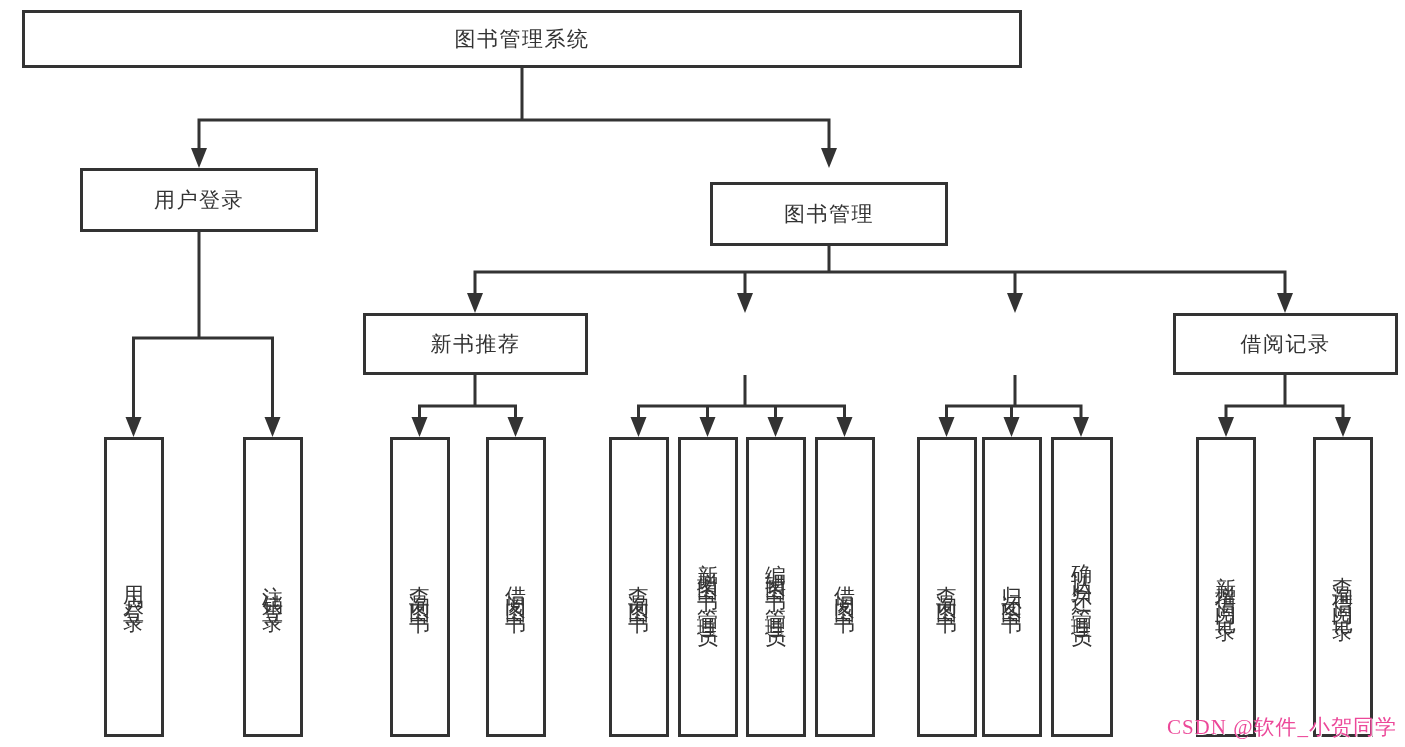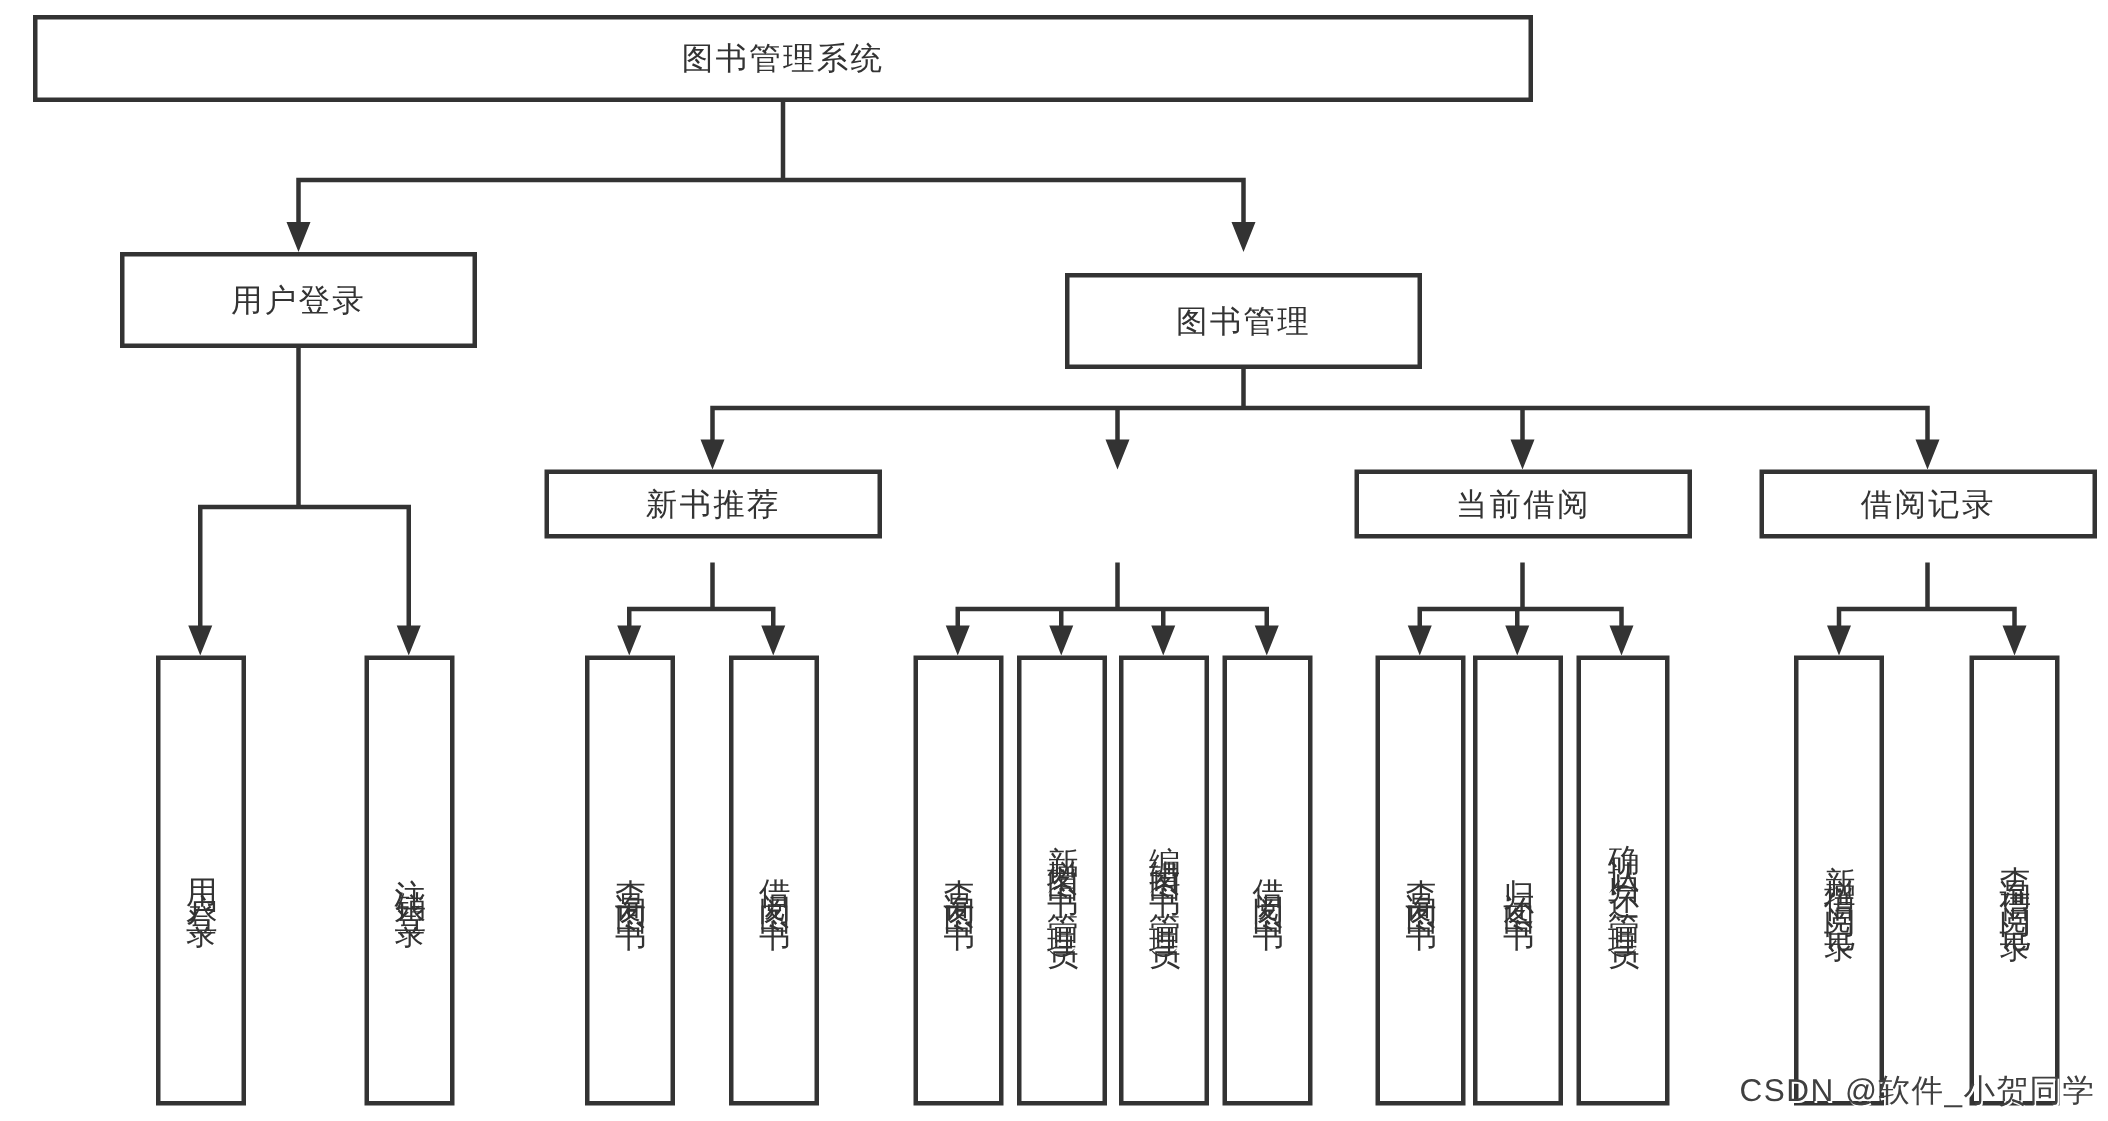--- a/index.html
+++ b/index.html
@@ -26,21 +26,21 @@
     align-items: center;
     justify-content: center;
     color: #333333;
     font-size: 21px;
     letter-spacing: 1.5px;
     white-space: nowrap;
   }
   .root-node  { left: 22px;   top: 10px;  width: 1000px; height: 58px; }
   .l2-a       { left: 80px;   top: 168px; width: 238px;  height: 64px; }
   .l2-b       { left: 710px;  top: 182px; width: 238px;  height: 64px; }
-  .l3         { top: 313px; width: 225px; height: 46px; }
+  .l3         { top: 313px; width: 225px; height: 62px; }
   .l3-1 { left: 363px; }
   .l3-2 { left: 633px; }
   .l3-3 { left: 903px; }
   .l3-4 { left: 1173px; }
   .vnode {
     position: absolute;
     top: 437px;
     width: 60px;
     height: 300px;
     box-sizing: border-box;
@@ -70,24 +70,25 @@
   .v9  { left: 917px; }
   .v10 { left: 982px; }
   .v11 { left: 1051px; width: 62px; }
   .v12 { left: 1196px; }
   .v13 { left: 1313px; }
   .watermark {
     position: absolute;
     right: 8px;
     bottom: 6px;
     font-size: 21px;
-    color: #404040;
+    color: #ec4899;
     letter-spacing: 1px;
     text-shadow: 1px 1px 0 #ffffff;
     white-space: nowrap;
+    font-family: Liberation Serif, serif;
   }
 </style>
 </head>
 <body>
 
 <div class="stage">
 
   <svg class="connector-layer" viewBox="0 0 1405 747" xmlns="http://www.w3.org/2000/svg">
     <path d="M522 68 V121
              M197.5 120 H830.5
@@ -130,21 +131,20 @@
              M1218 417 H1234 L1226 437 Z
              M1335 417 H1351 L1343 437 Z" fill="#333333"></path>
   </svg>
 
   <div class="node root-node">图书管理系统</div>
 
   <div class="node l2-a">用户登录</div>
   <div class="node l2-b">图书管理</div>
 
   <div class="node l3 l3-1">新书推荐</div>
-  <div class="node l3 l3-3">当前借阅</div>
   <div class="node l3 l3-4">借阅记录</div>
 
   <div class="vnode v1">
     <span class="vtext">用户登录</span>
   </div>
   <div class="vnode v2">
     <span class="vtext">注销登录</span>
   </div>
 
   <div class="vnode v3">

